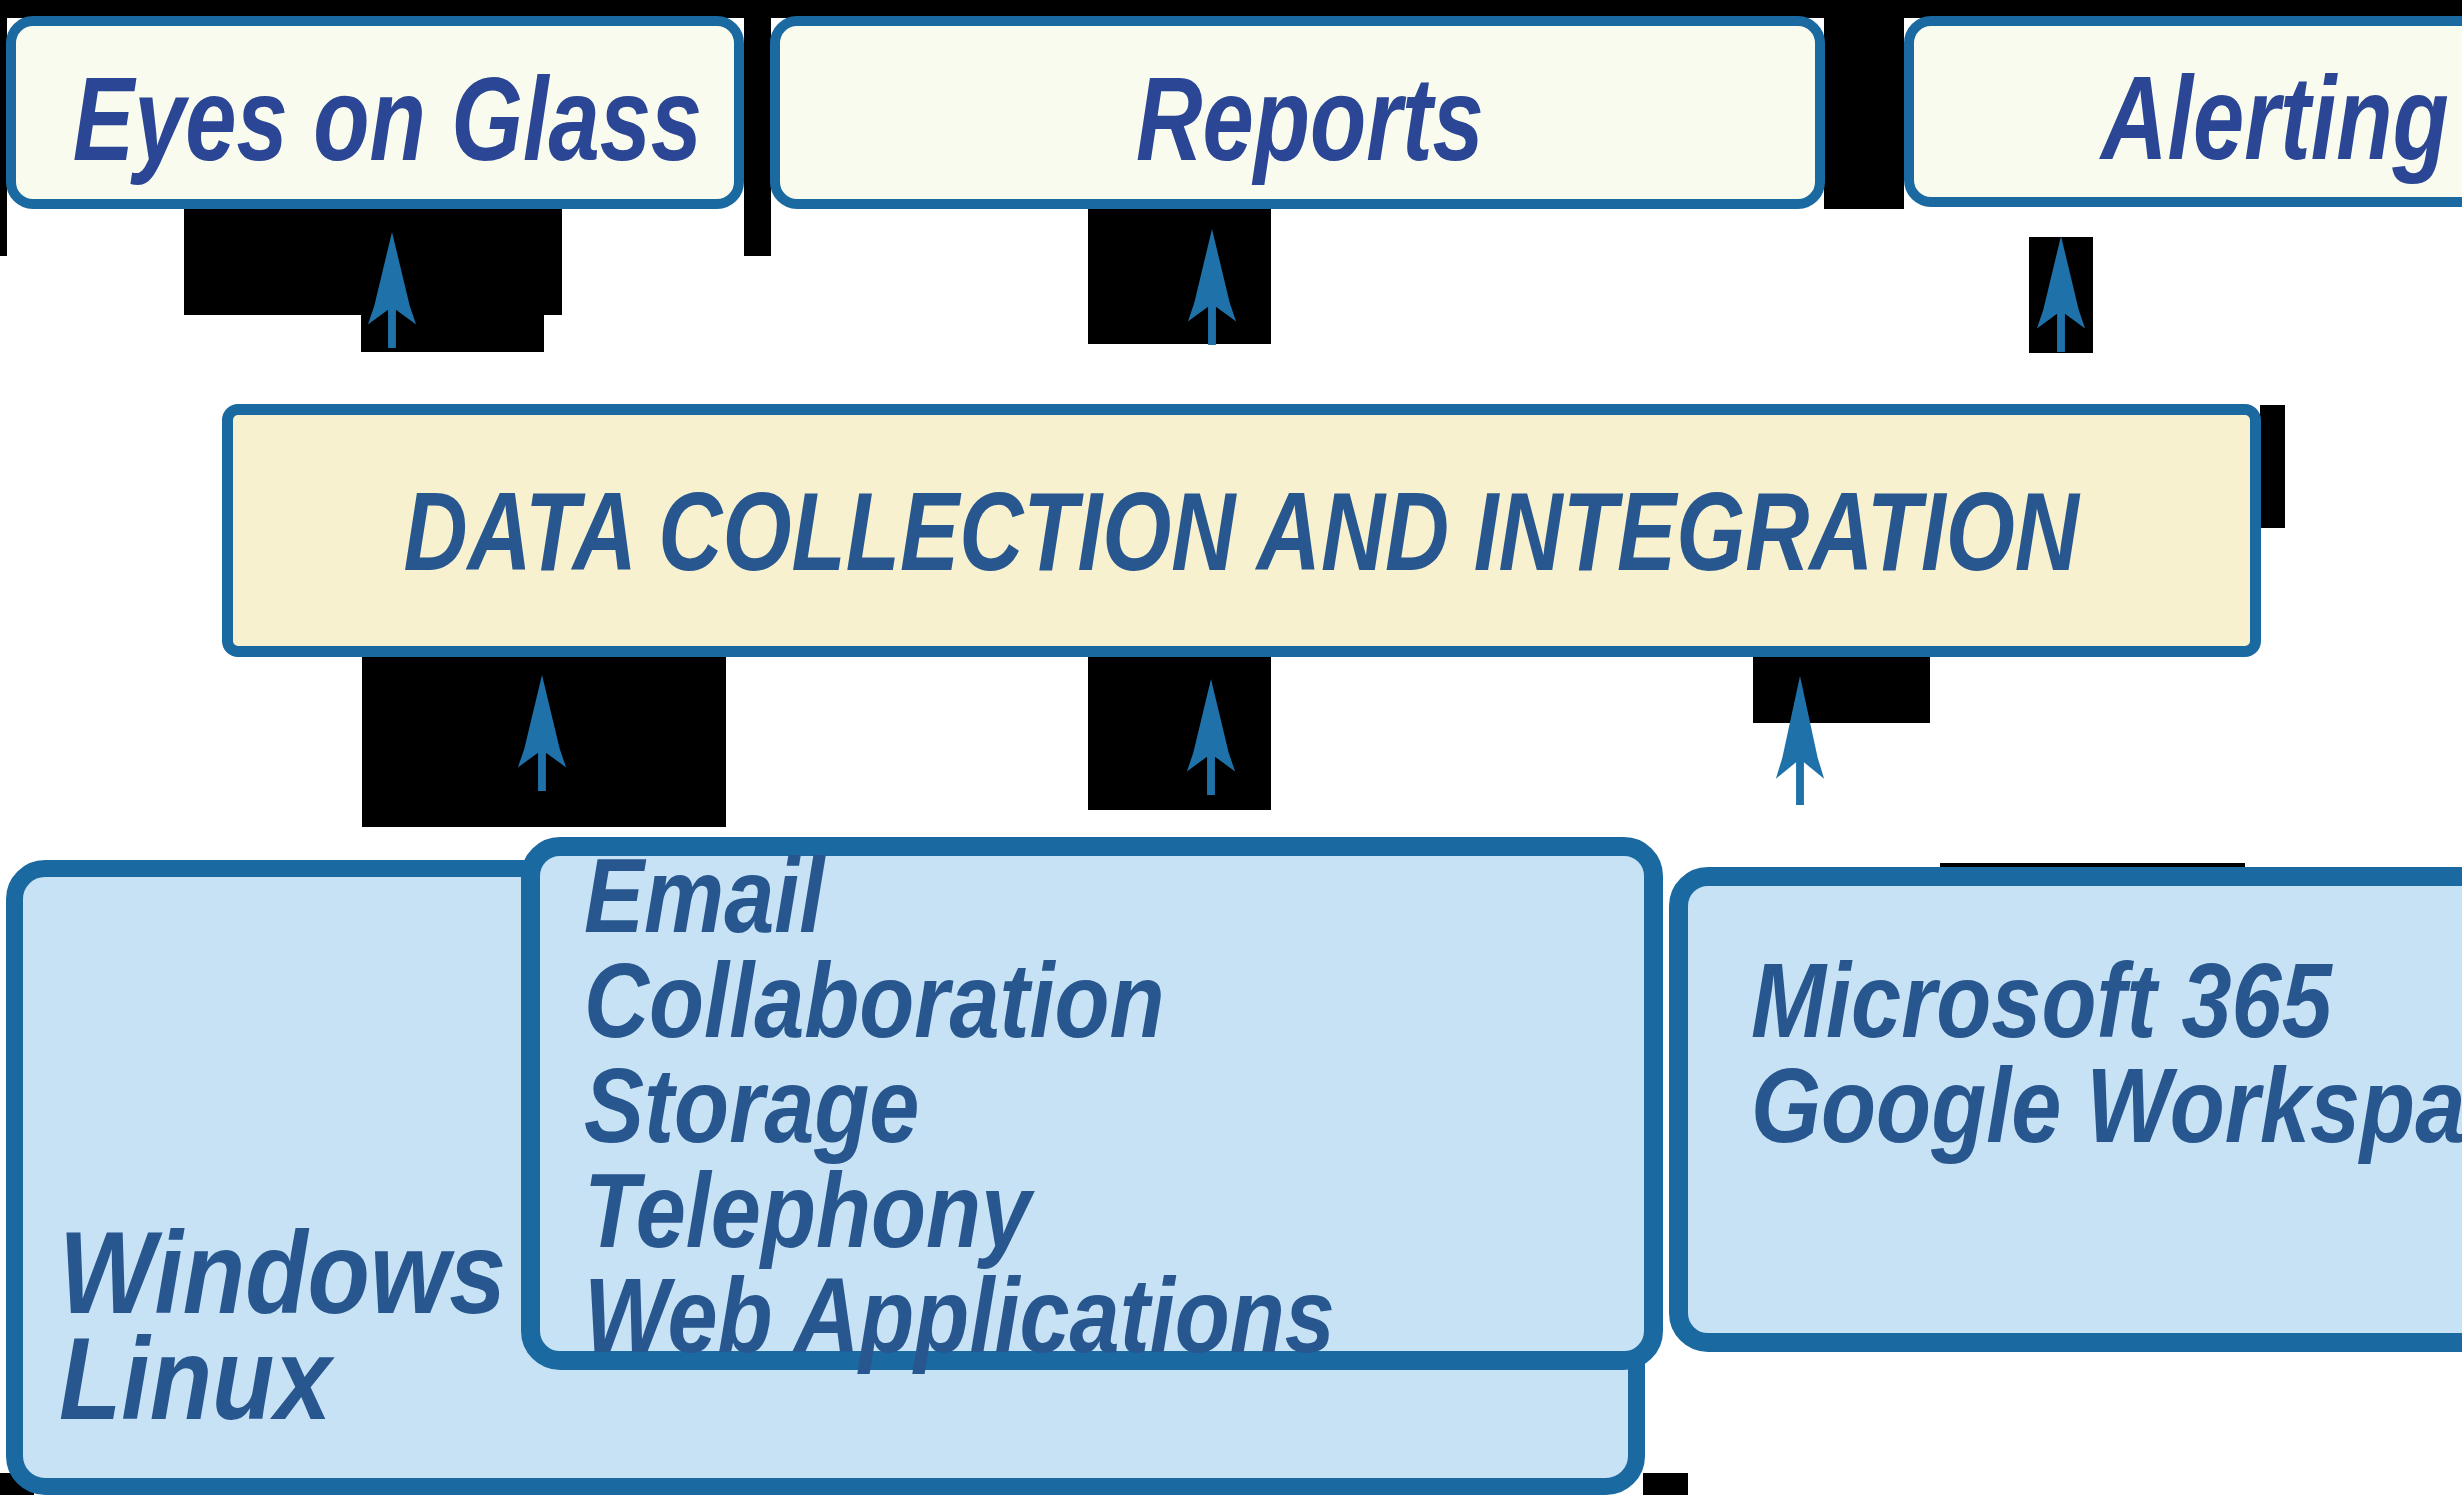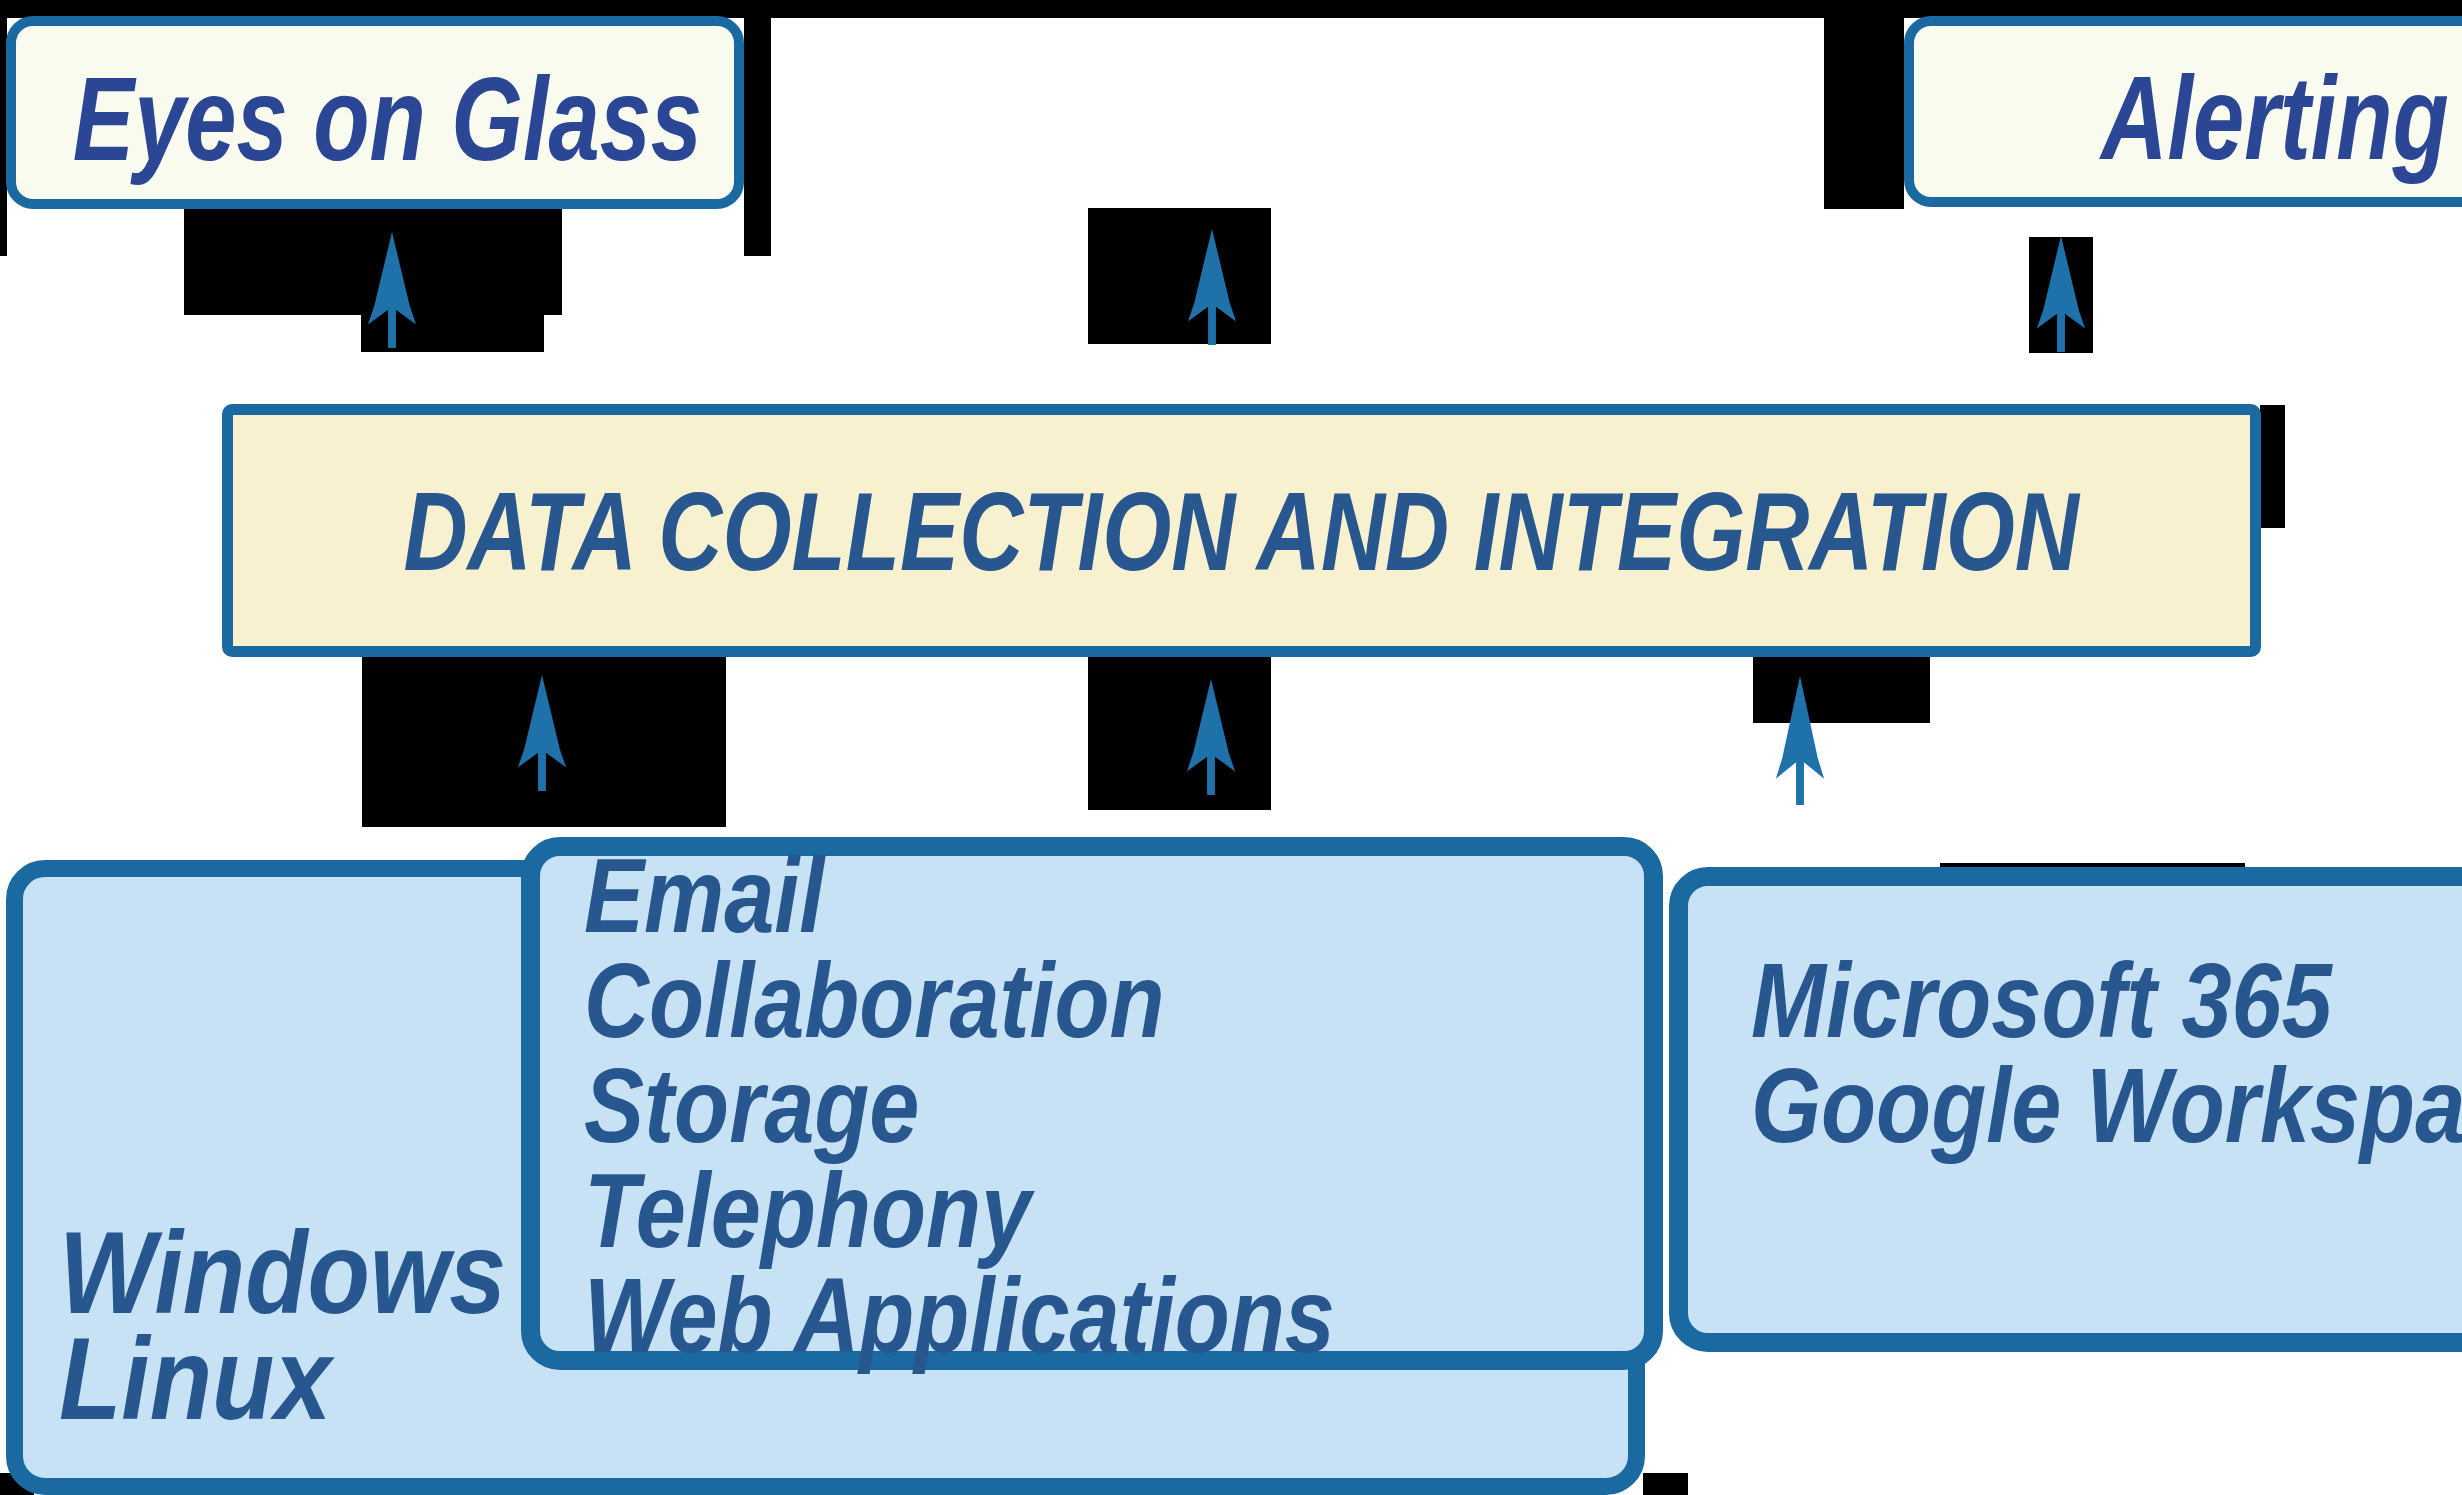--- a/index.html
+++ b/index.html
@@ -12,21 +12,21 @@
   #canvas{position:absolute;left:0;top:0;width:2629px;height:1495px;}
   .blk{position:absolute;background:var(--transparent_black,#000);}
   .box{
     position:absolute;box-sizing:border-box;
     border:10.8px solid var(--border_blue,#1a69a1);
     border-radius:27px;
     display:flex;align-items:center;justify-content:center;
     z-index:3;
   }
   .box.cream{background:var(--box_cream,#f9fbee);padding-left:24px;}
-  .box.yellow{background:var(--box_yellow,#f7f1d0);border-radius:10px;border-width:11.8px;text-align:center;}
+  .box.yellow{background:var(--box_yellow,#f7f1d0);border-radius:16px;border-width:11.8px;text-align:center;}
   .box.lightblue{background:var(--box_lightblue,#c6e2f4);border-radius:39px;border-width:19.7px;}
   .label{
     font-style:italic;font-weight:bold;
     color:var(--text_navy,#2b4695);
     font-size:118px;line-height:1;
     transform:scaleX(0.78);transform-origin:50% 50%;
     white-space:nowrap;padding-top:12.8px;
   }
   .label.mid{
     color:var(--text_steel,#28578f);
@@ -70,20 +70,23 @@
   <div class="blk patch" style="left:1088px;top:657px;width:183px;height:153px;"></div>
   <div class="blk patch" style="left:1753px;top:657px;width:177px;height:66px;"></div>
 
   <div class="blk patch" style="left:1940px;top:863px;width:305px;height:7.9px;"></div>
   <div class="blk patch" style="left:0;top:1473px;width:34px;height:21.7px;"></div>
   <div class="blk patch" style="left:1643px;top:1473px;width:45px;height:21.7px;"></div>
 
   <div class="box cream" style="left:6.4px;top:16.3px;width:738px;height:193px;">
     <div class="label">Eyes on Glass</div>
   </div>
+  <div class="box cream" style="left:770px;top:16.3px;width:1055px;height:193px;">
+    <div class="label">Reports</div>
+  </div>
   <div class="box cream" style="left:1904px;top:16.3px;width:717px;height:191px;">
     <div class="label">Alerting</div>
   </div>
 
   <div class="box yellow" style="left:222px;top:404px;width:2039px;height:253px;">
     <div class="label mid">DATA COLLECTION AND INTEGRATION</div>
   </div>
 
   <div class="box lightblue panel" style="left:5.9px;top:860px;width:1639px;height:635px;border-width:17.7px;"></div>
   <div class="textblock os" style="left:59px;top:1220px;">

